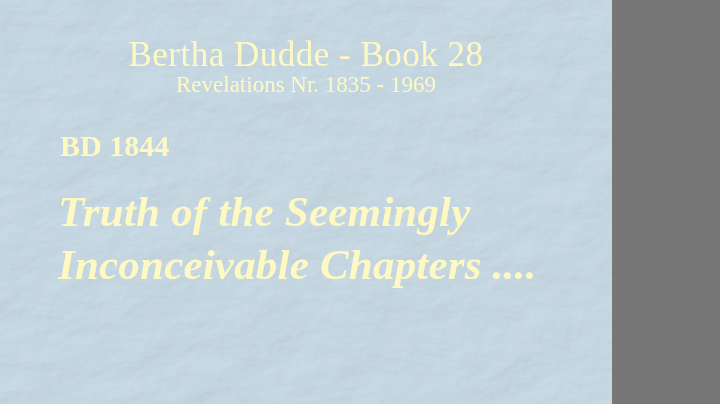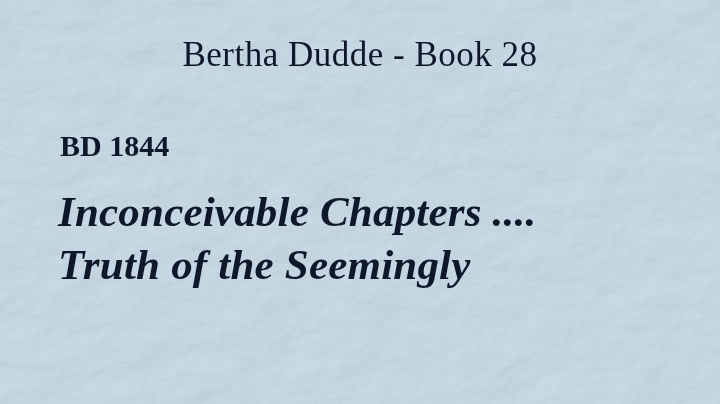--- a/index.html
+++ b/index.html
@@ -2,25 +2,25 @@
 <html><head>
 <meta charset="utf-8">
 <style>
   html, body {
     margin: 0;
     padding: 0;
     background: #777;
   }
   .page {
     position: relative;
-    width: 720px;
+    width: 612px;
     height: 404px;
     overflow: hidden;
     font-family: "Liberation Serif", "DejaVu Serif", serif;
-    color: #0f172a;
+    color: #fef9c3;
   }
   .texture {
     position: absolute;
     top: 0;
     left: 0;
     width: 720px;
     height: 404px;
     display: block;
   }
   .content {
@@ -98,24 +98,25 @@
     </defs>
     <rect width="720" height="404" fill="#b4cddc"></rect>
     <rect width="720" height="404" filter="url(#crinkle)" opacity="0.55"></rect>
     <rect width="720" height="404" filter="url(#grain)" opacity="0.12"></rect>
   </svg>
 
   <div class="content">
 
     <div class="doc-title">Bertha Dudde - Book 28</div>
 
+    <div class="doc-subtitle">Revelations Nr. 1835 - 1969</div>
 
     <div class="meta-row">
       <span>BD 1844</span>
     </div>
 
     <div class="main-heading">
+      <span class="line">Truth of the Seemingly</span>
       <span class="line">Inconceivable Chapters ....</span>
-      <span class="line">Truth of the Seemingly</span>
     </div>
 
   </div>
 </div>
 
 </body></html>

